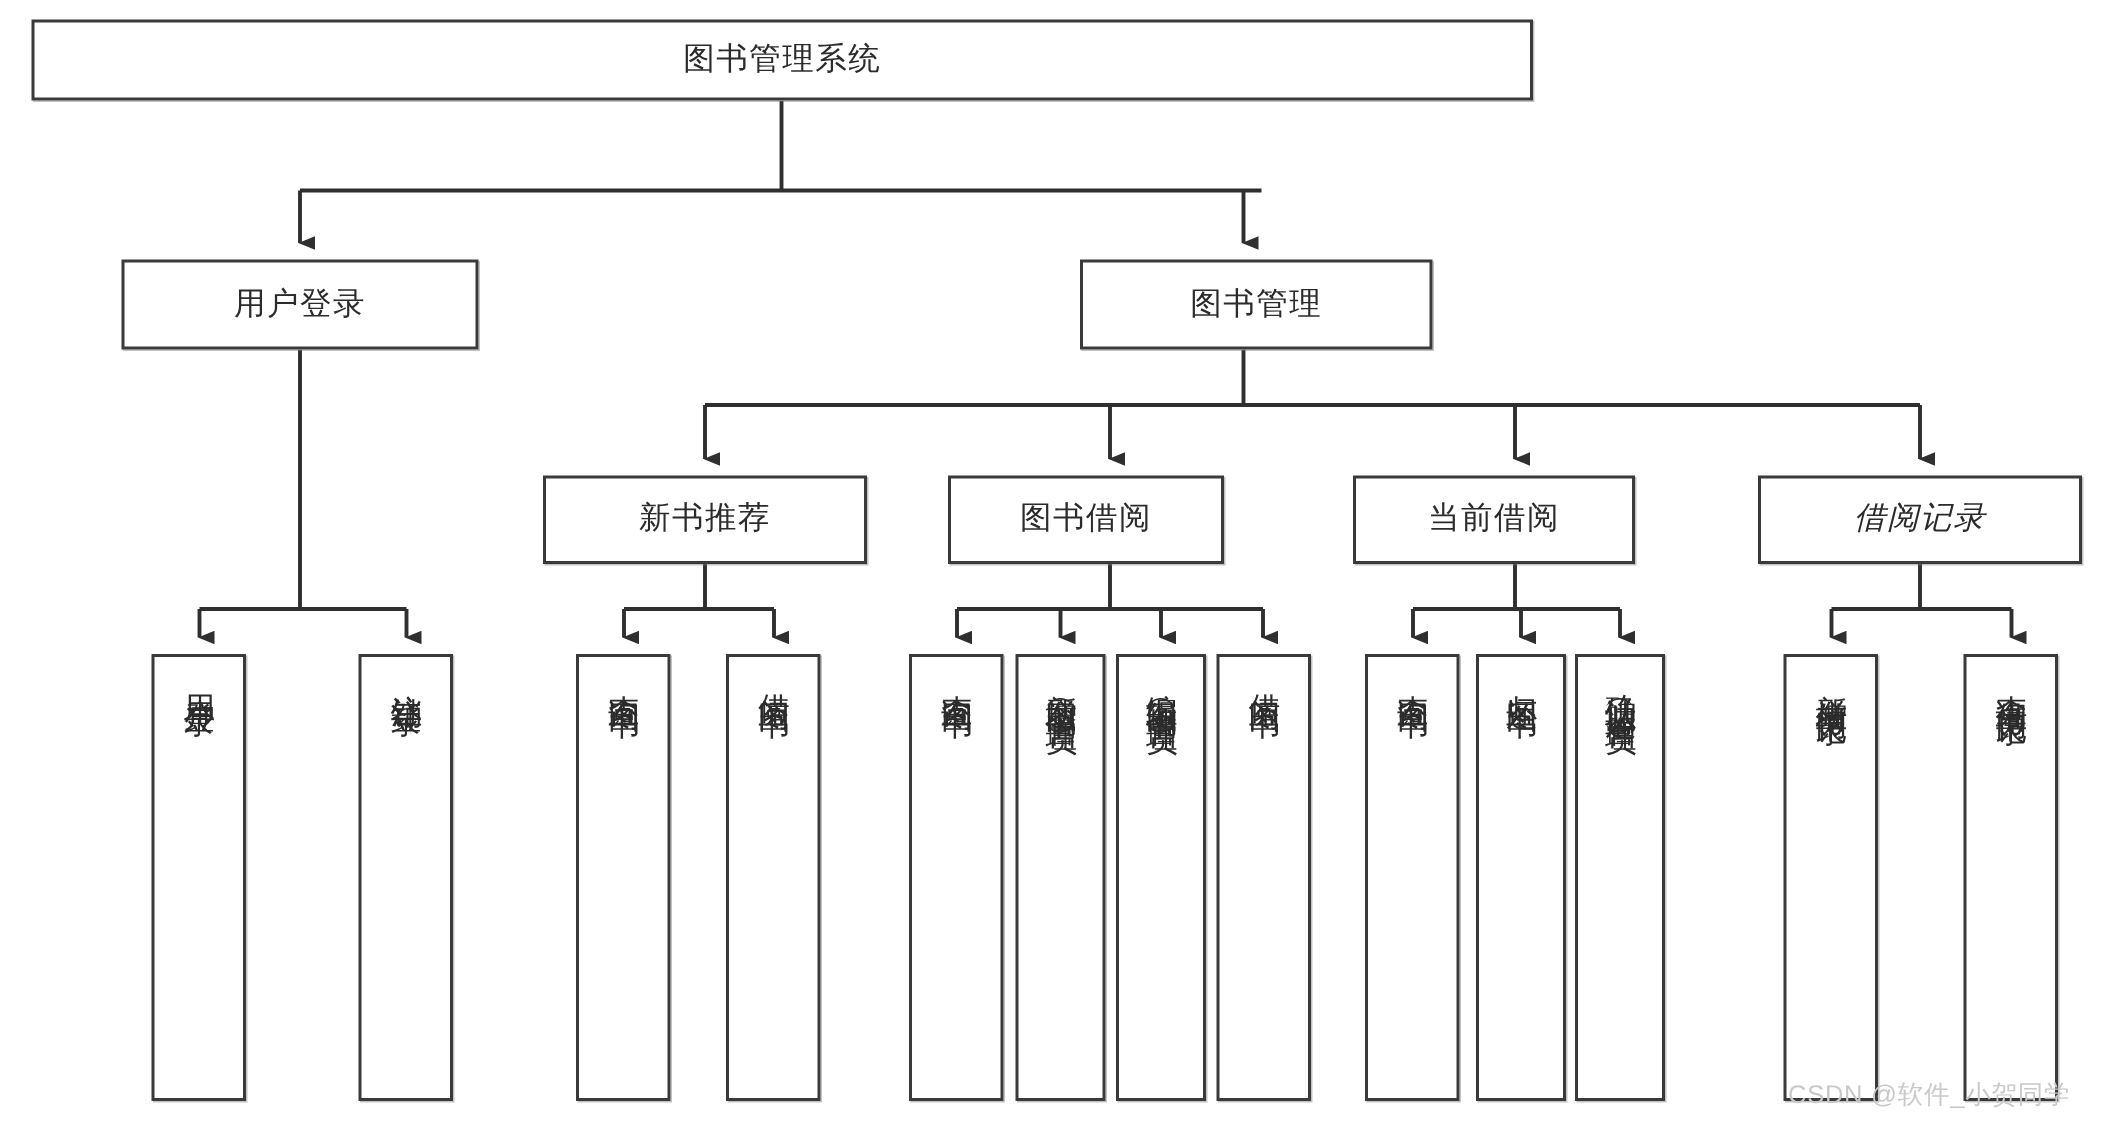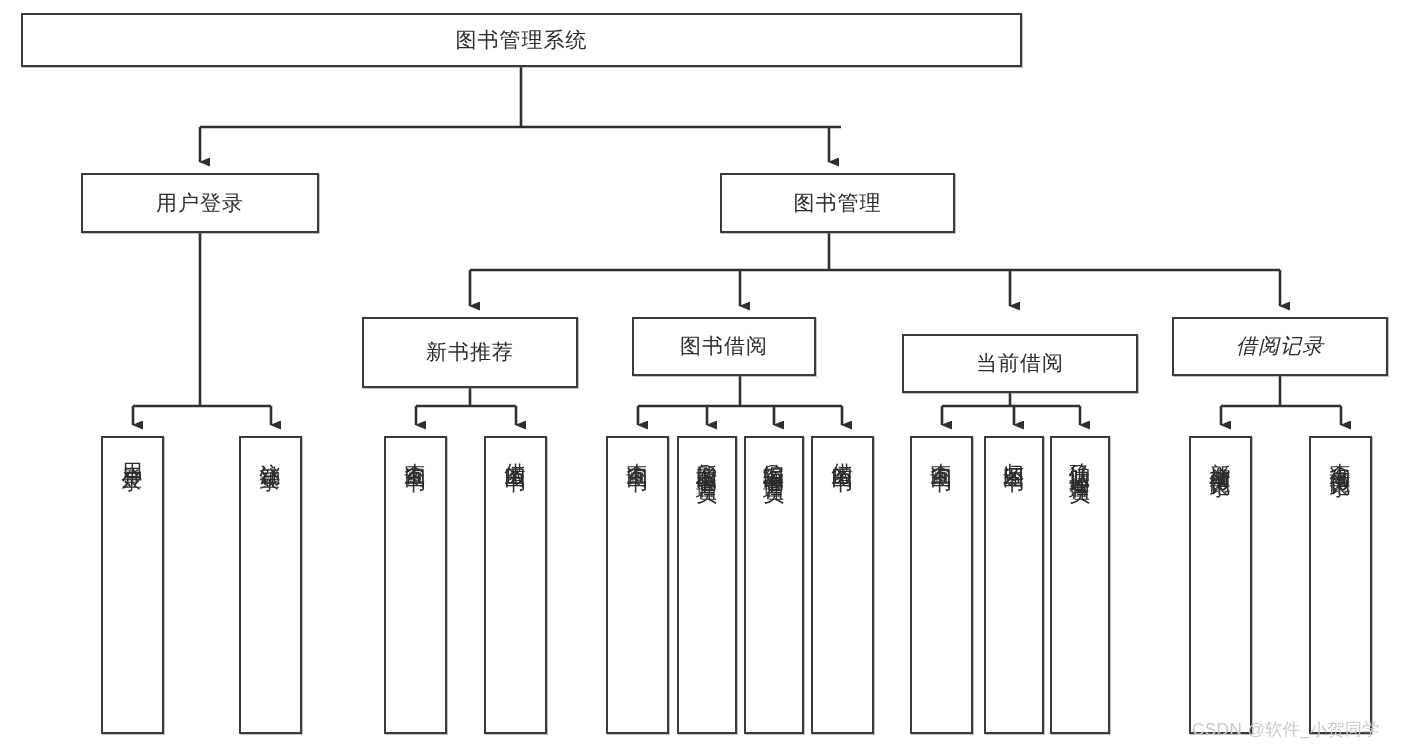--- a/index.html
+++ b/index.html
@@ -126,27 +126,27 @@
     <span class="label">图书管理系统</span>
   </div>
 
   <div class="node horiz" style="left:81px; top:173px; width:238px; height:60px;">
     <span class="label">用户登录</span>
   </div>
   <div class="node horiz" style="left:720px; top:173px; width:235px; height:60px;">
     <span class="label">图书管理</span>
   </div>
 
-  <div class="node horiz" style="left:362px; top:317px; width:216px; height:71px;">
+  <div class="node horiz" style="left:362px; top:317px; width:216px; height:59px;">
     <span class="label">新书推荐</span>
   </div>
   <div class="node horiz" style="left:632px; top:317px; width:184px; height:59px;">
     <span class="label">图书借阅</span>
   </div>
-  <div class="node horiz" style="left:902px; top:334px; width:236px; height:59px;">
+  <div class="node horiz" style="left:902px; top:317px; width:188px; height:59px;">
     <span class="label">当前借阅</span>
   </div>
   <div class="node horiz" style="left:1172px; top:317px; width:216px; height:59px;font-style:italic;">
     <span class="label">借阅记录</span>
   </div>
 
   <div class="node vert" style="left:101px; top:436px; width:63px; height:298px;">
     <span class="label">用户登录</span>
   </div>
   <div class="node vert" style="left:239px; top:436px; width:63px; height:298px;">

